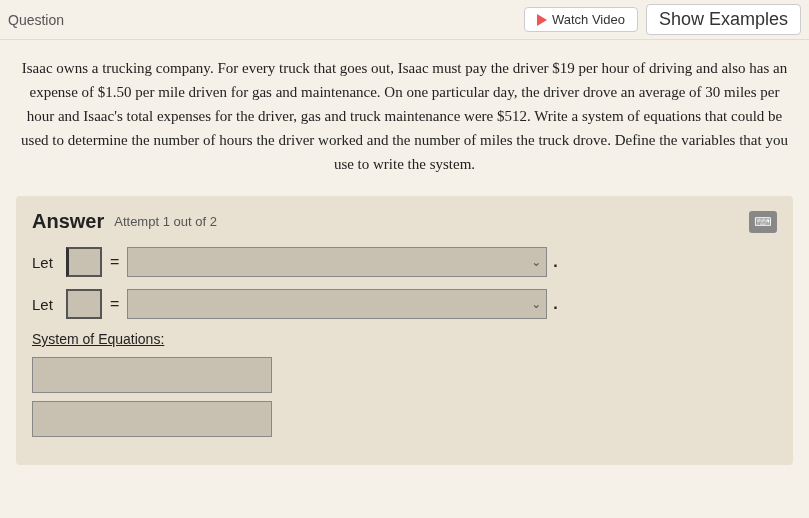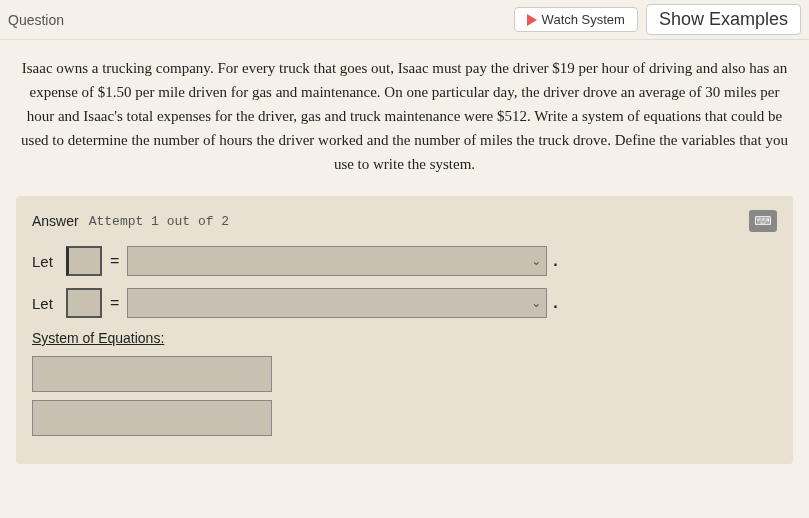--- a/index.html
+++ b/index.html
@@ -84,26 +84,26 @@
 
     .answer-header {
       display: flex;
       align-items: center;
       gap: 10px;
       margin-bottom: 14px;
     }
 
     .answer-label {
       font-family: Arial, sans-serif;
-      font-weight: normal;
-      font-size: 14px;
+      font-weight: bold;
+      font-size: 20px;
     }
 
     .attempt-label {
-      font-family: Liberation Mono, monospace;
+      font-family: Liberation Sans, sans-serif;
       font-size: 13px;
       color: #555;
     }
 
     .keyboard-icon-btn {
       margin-left: auto;
       background: #888;
       border: none;
       border-radius: 3px;
       width: 28px;
@@ -199,21 +199,21 @@
       font-family: Arial, sans-serif;
     }
   </style>
 </head>
 <body>
 
 <div class="top-bar">
   <div class="top-bar-left">Question</div>
   <button class="watch-video-btn">
     <span class="play-icon"></span>
-    <span>Watch System</span>
+    <span>Watch Video</span>
   </button>
   <button class="show-examples-btn">
     <span>Show Examples</span>
   </button>
 </div>
 
 <div class="question-body">
   <p>Isaac owns a trucking company. For every truck that goes out, Isaac must pay the driver $19 per hour of driving and also has an expense of $1.50 per mile driven for gas and maintenance. On one particular day, the driver drove an average of 30 miles per hour and Isaac's total expenses for the driver, gas and truck maintenance were $512. Write a system of equations that could be used to determine the number of hours the driver worked and the number of miles the truck drove. Define the variables that you use to write the system.</p>
 </div>
 

